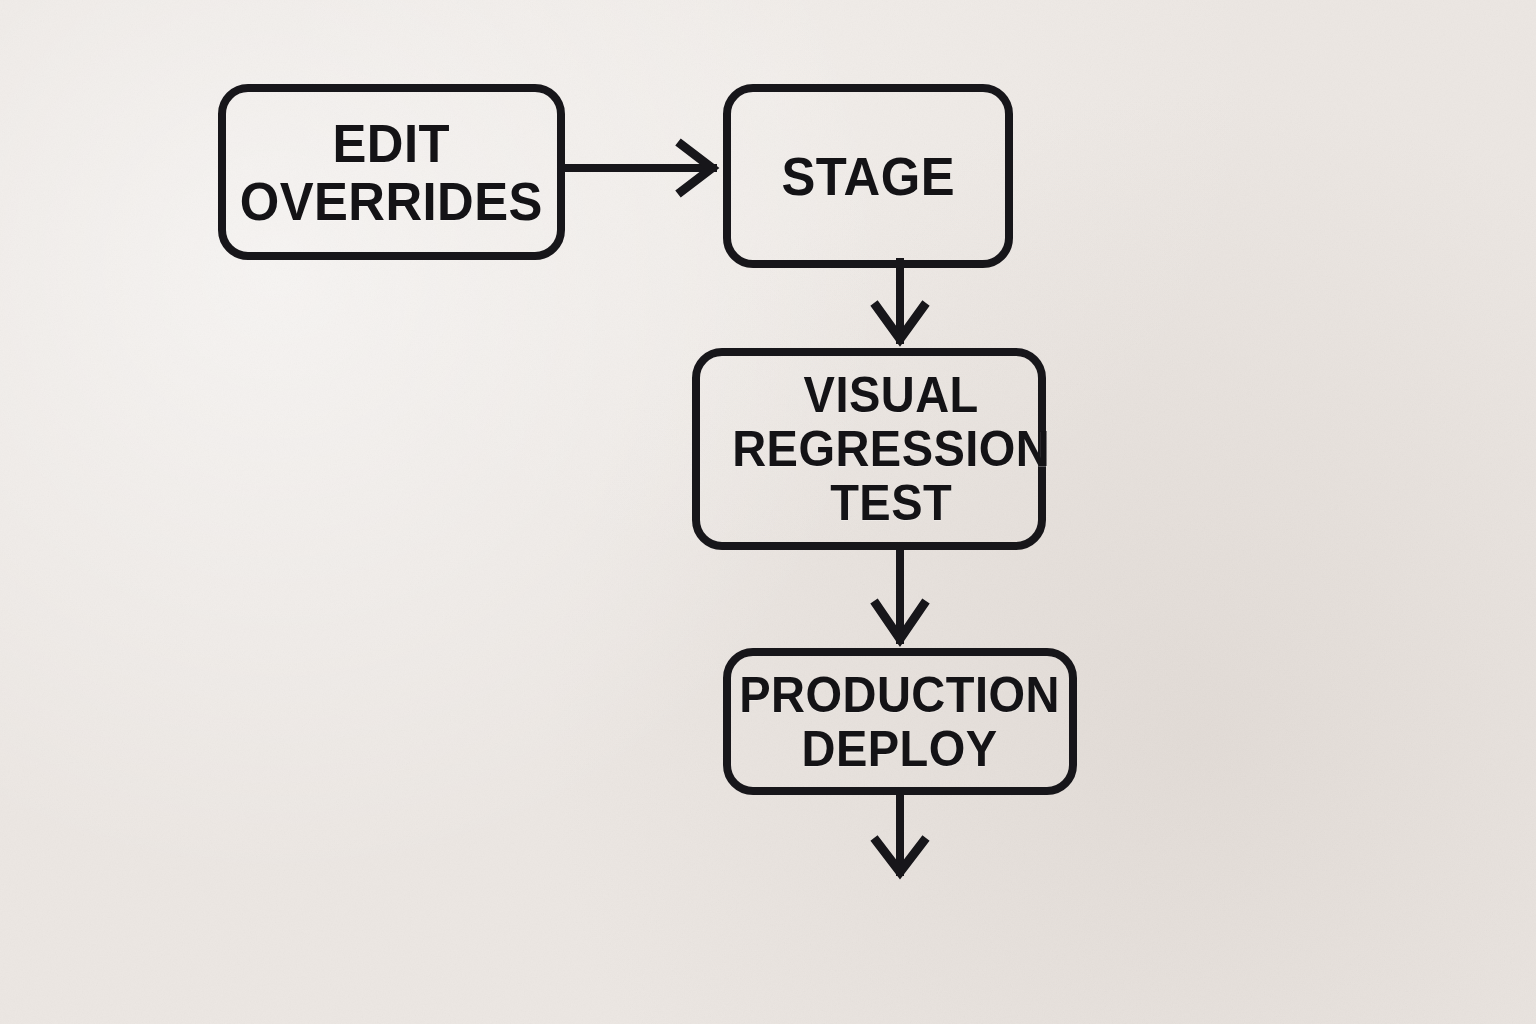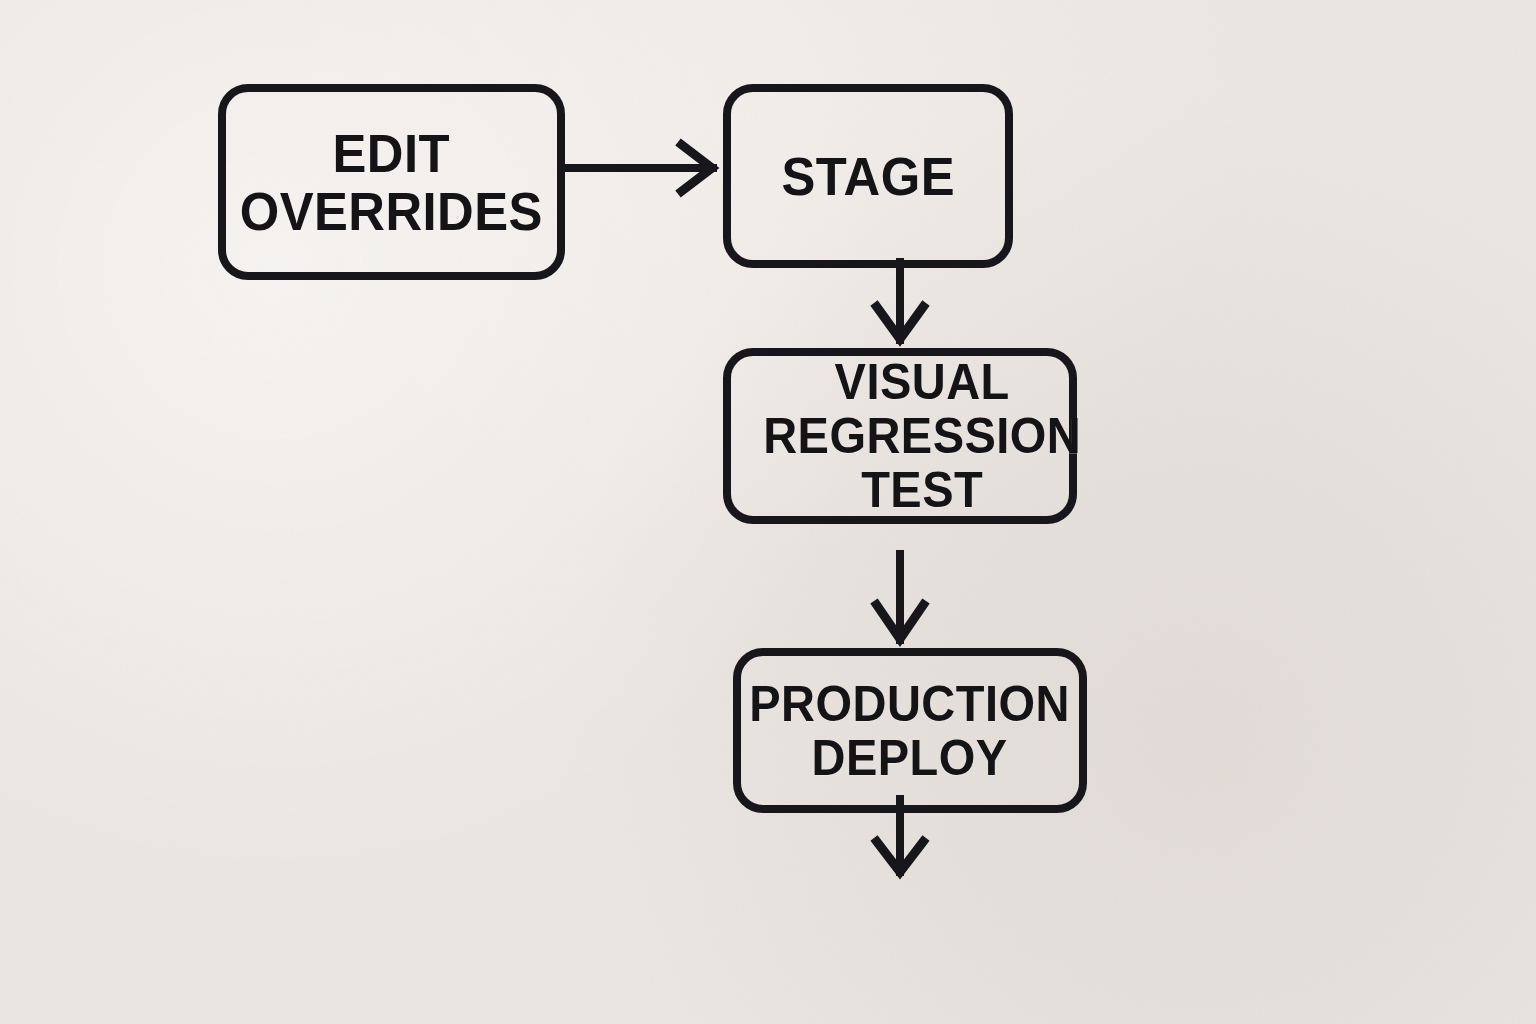--- a/index.html
+++ b/index.html
@@ -55,24 +55,24 @@
     font-family: "Liberation Sans", sans-serif;
     font-weight: bold;
     letter-spacing: 0.5px;
     line-height: 1.08;
     text-transform: uppercase;
     white-space: pre-line;
     transform: scaleX(0.94);
     text-shadow: 0 1px 0 rgba(255,255,255,0.28);
   }
 
-  #node-edit-overrides { left: 218px; top: 84px;  width: 347px; height: 196px; }
+  #node-edit-overrides { left: 218px; top: 84px;  width: 347px; height: 176px; }
   #node-stage          { left: 723px; top: 84px;  width: 290px; height: 184px; }
-  #node-vrt            { left: 723px; top: 348px; width: 354px; height: 176px; padding-left: 44px; }
-  #node-prod-deploy    { left: 723px; top: 648px; width: 354px; height: 165px; margin-left: 10px; }
+  #node-vrt            { left: 692px; top: 348px; width: 354px; height: 202px; padding-left: 44px; }
+  #node-prod-deploy    { left: 723px; top: 648px; width: 354px; height: 147px; }
   #node-verify         { left: 723px; top: 880px; width: 354px; height: 113px; }
 
   #node-edit-overrides .node-label { font-size: 54px; }
   #node-stage .node-label          { font-size: 54px; }
   #node-vrt .node-label            { font-size: 50px; }
   #node-prod-deploy .node-label    { font-size: 50px; }
   #node-verify .node-label         { font-size: 52px; }
 </style>
 </head>
 <body>

